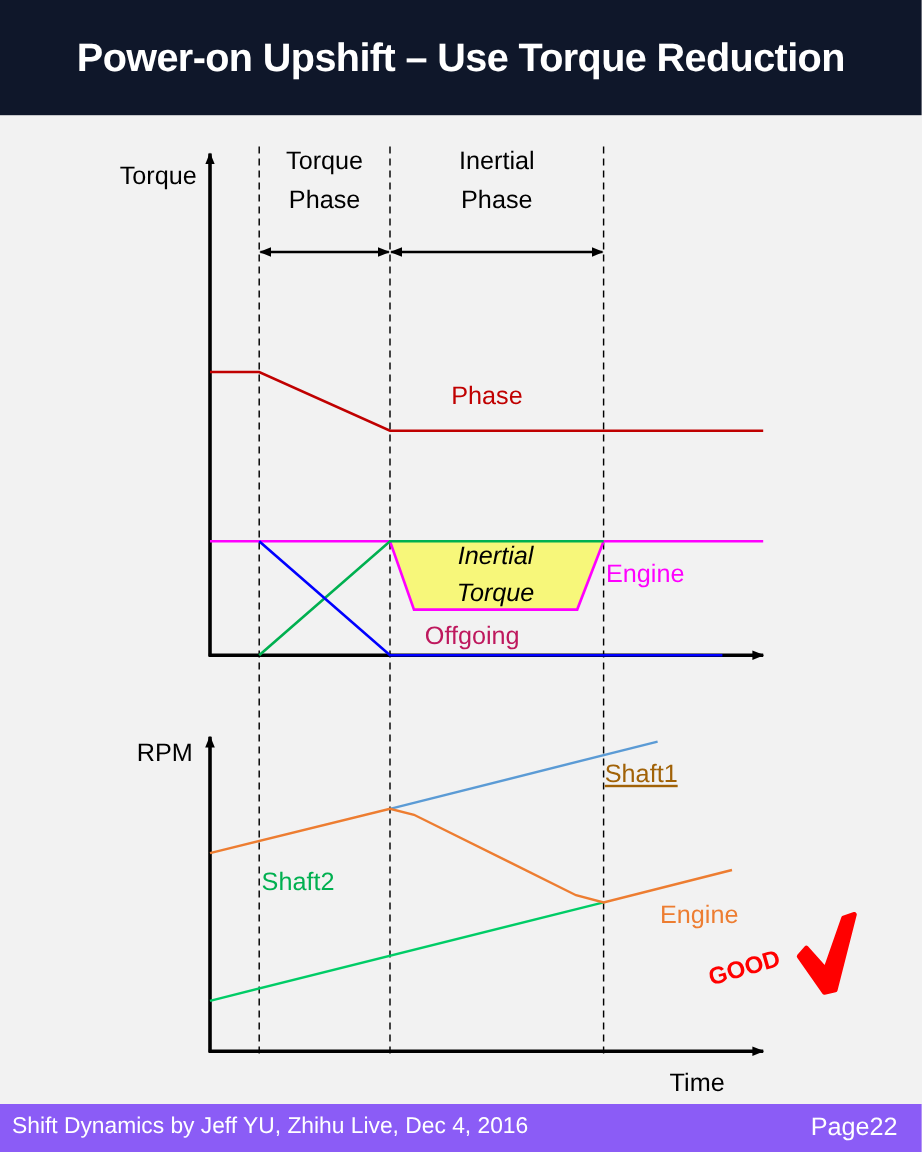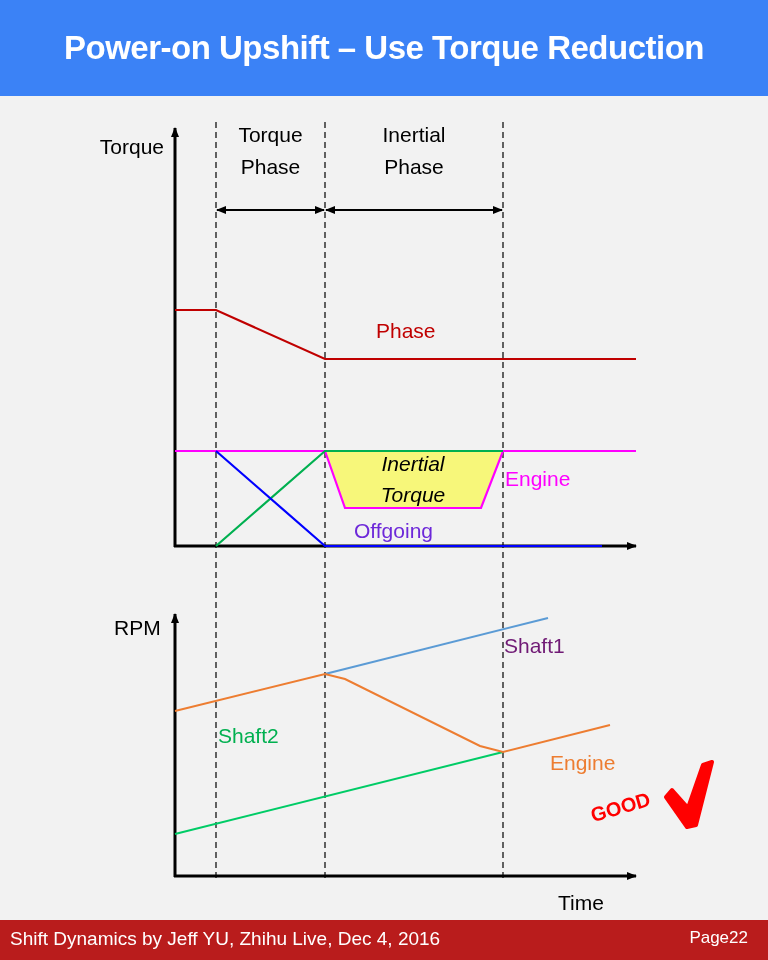--- a/index.html
+++ b/index.html
@@ -1,21 +1,21 @@
 <!DOCTYPE html>
 <html><head>
 <meta charset="utf-8">
 <style>
   html, body { margin:0; padding:0; }
   body { width:768px; height:960px; background:#f2f2f2; position:relative; overflow:hidden; font-family:"DejaVu Sans", "Liberation Sans", sans-serif; }
-  .header { position:absolute; left:0; top:0; width:768px; height:96px; background:#3b82f6; display:flex; align-items:center; justify-content:center; }
+  .header { position:absolute; left:0; top:0; width:768px; height:96px; background:#0f172a; display:flex; align-items:center; justify-content:center; }
   .header-title { color:#fff; font-size:33px; font-weight:bold; letter-spacing:-0.5px; font-family:"Liberation Sans", sans-serif; }
-  .footer { position:absolute; left:0; top:920px; width:768px; height:40px; background:#b91c1c; }
+  .footer { position:absolute; left:0; top:920px; width:768px; height:40px; background:#8b5cf6; }
   .footer-left { position:absolute; left:10px; top:8px; color:#fff; font-size:19px; font-family:"Liberation Sans", sans-serif; }
-  .footer-right { position:absolute; right:20px; top:8px; color:#fff; font-size:17px; font-family:"Liberation Sans", sans-serif; }
+  .footer-right { position:absolute; right:20px; top:8px; color:#fff; font-size:21px; font-family:"Liberation Sans", sans-serif; }
   .lbl { position:absolute; font-family:"Liberation Sans", sans-serif; font-size:21px; line-height:32px; white-space:nowrap; }
   .center { text-align:center; }
   svg.diagram { position:absolute; left:0; top:0; }
   .good { position:absolute; left:590px; top:796px; color:#ff0000; font-weight:bold; font-size:20px; transform:rotate(-16deg); font-family:"Liberation Sans", sans-serif; }
 </style>
 </head>
 <body>
 
 <div class="header">
   <span class="header-title">Power-on Upshift – Use Torque Reduction</span>
@@ -87,24 +87,24 @@
 
 <div class="lbl" style="left:376px; top:315px; color:#c00000;">Phase</div>
 
 <div class="lbl center" style="left:345px; width:136px; top:448px; font-style:italic; line-height:31px;">
   <div>Inertial</div>
   <div>Torque</div>
 </div>
 
 <div class="lbl" style="left:505px; top:463px; color:#ff00ff;">Engine</div>
 
-<div class="lbl" style="left:354px; top:515px; color:#6d28d9;">Offgoing</div>
+<div class="lbl" style="left:354px; top:515px; color:#be185d;">Offgoing</div>
 
 <div class="lbl" style="left:114px; top:612px;">RPM</div>
-<div class="lbl" style="left:504px; top:630px; color:#701a75;">Shaft1</div>
+<div class="lbl" style="left:504px; top:630px; color:#a16207;text-decoration:underline;">Shaft1</div>
 <div class="lbl" style="left:550px; top:747px; color:#ed7d31;">Engine</div>
 <div class="lbl" style="left:218px; top:720px; color:#00b050;">Shaft2</div>
 <div class="lbl" style="left:558px; top:887px;">Time</div>
 
 <div class="good">GOOD</div>
 
 <div class="footer">
   <span class="footer-left">Shift Dynamics by Jeff YU, Zhihu Live, Dec 4, 2016</span>
   <span class="footer-right">Page22</span>
 </div>

